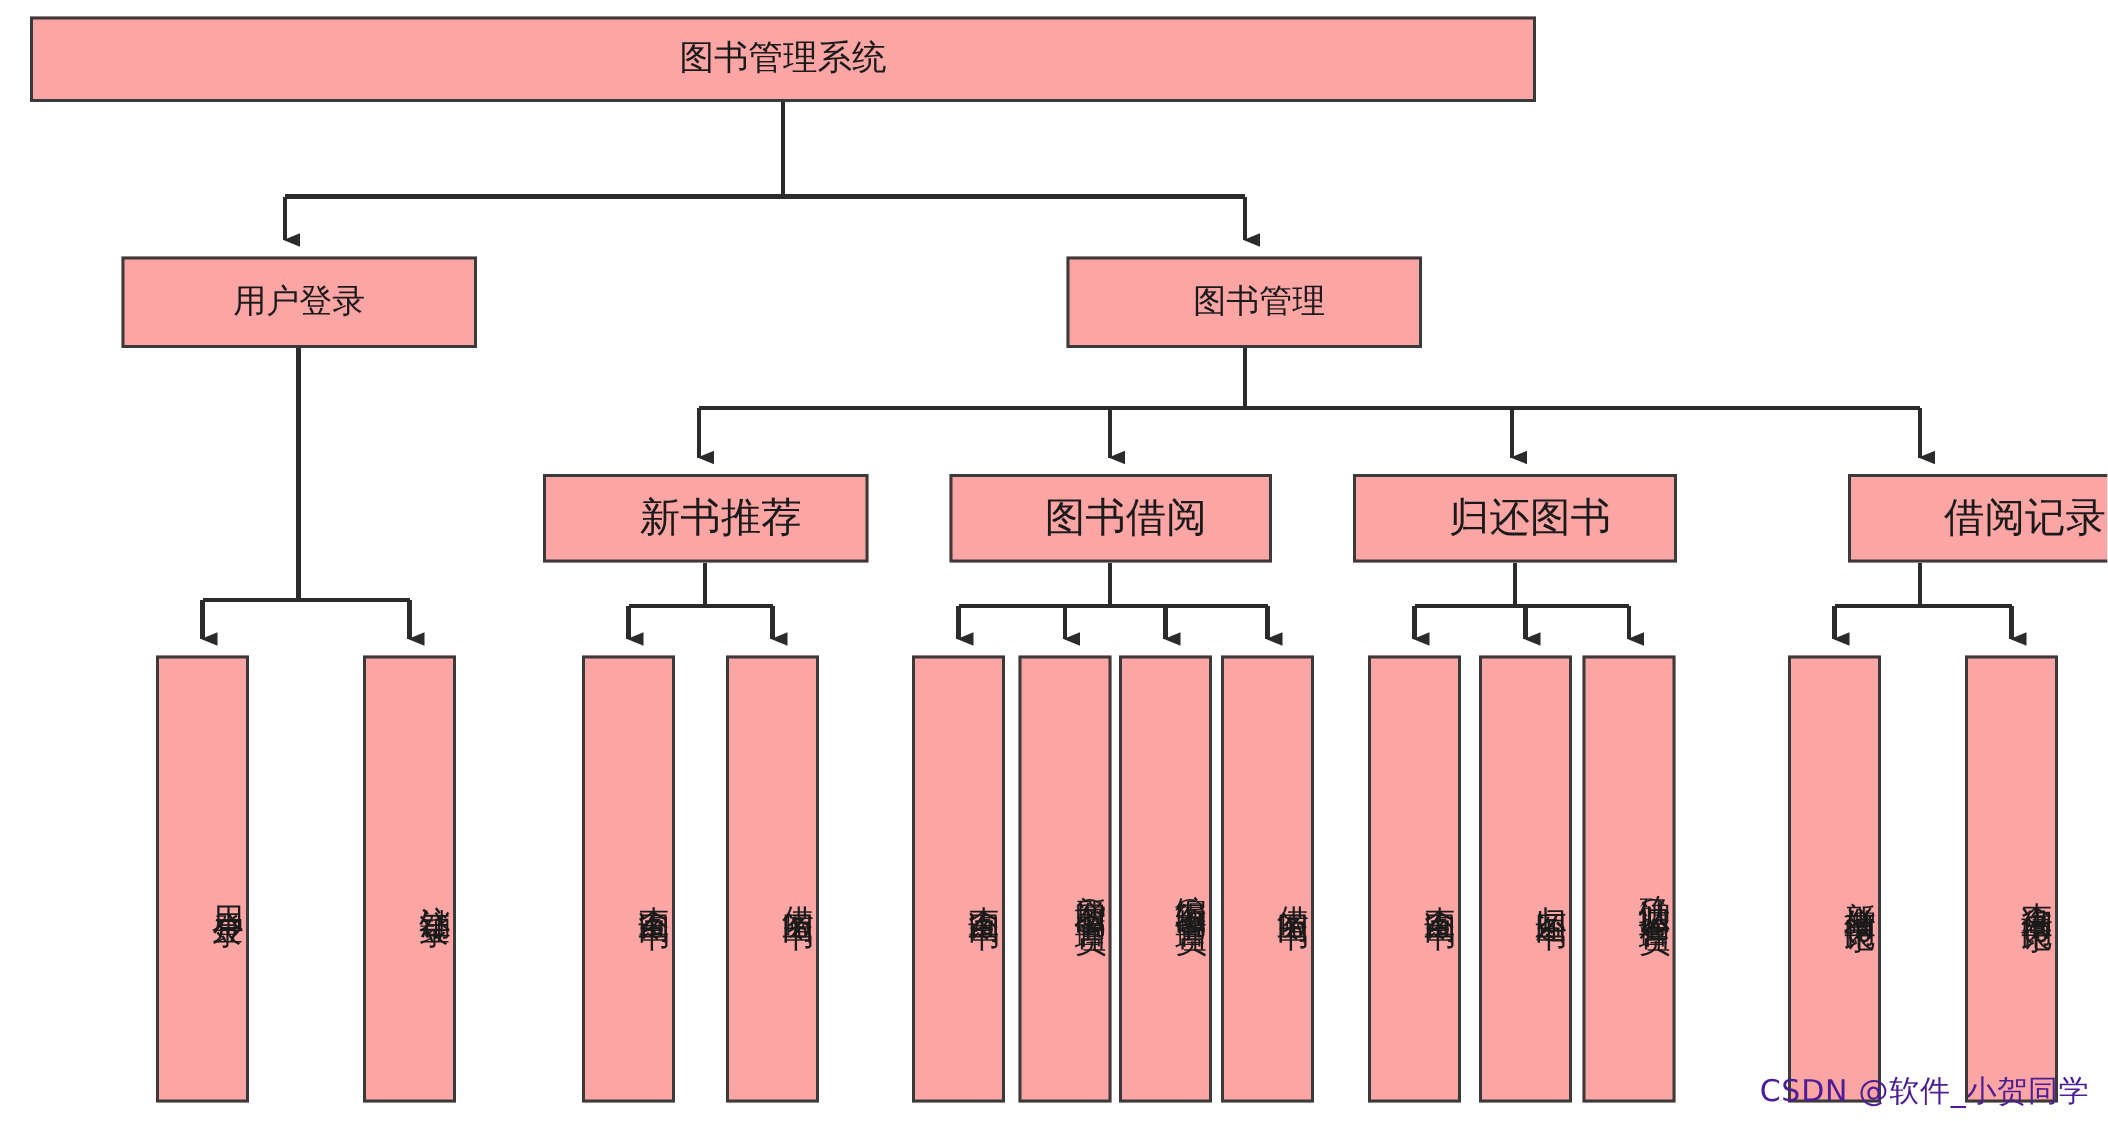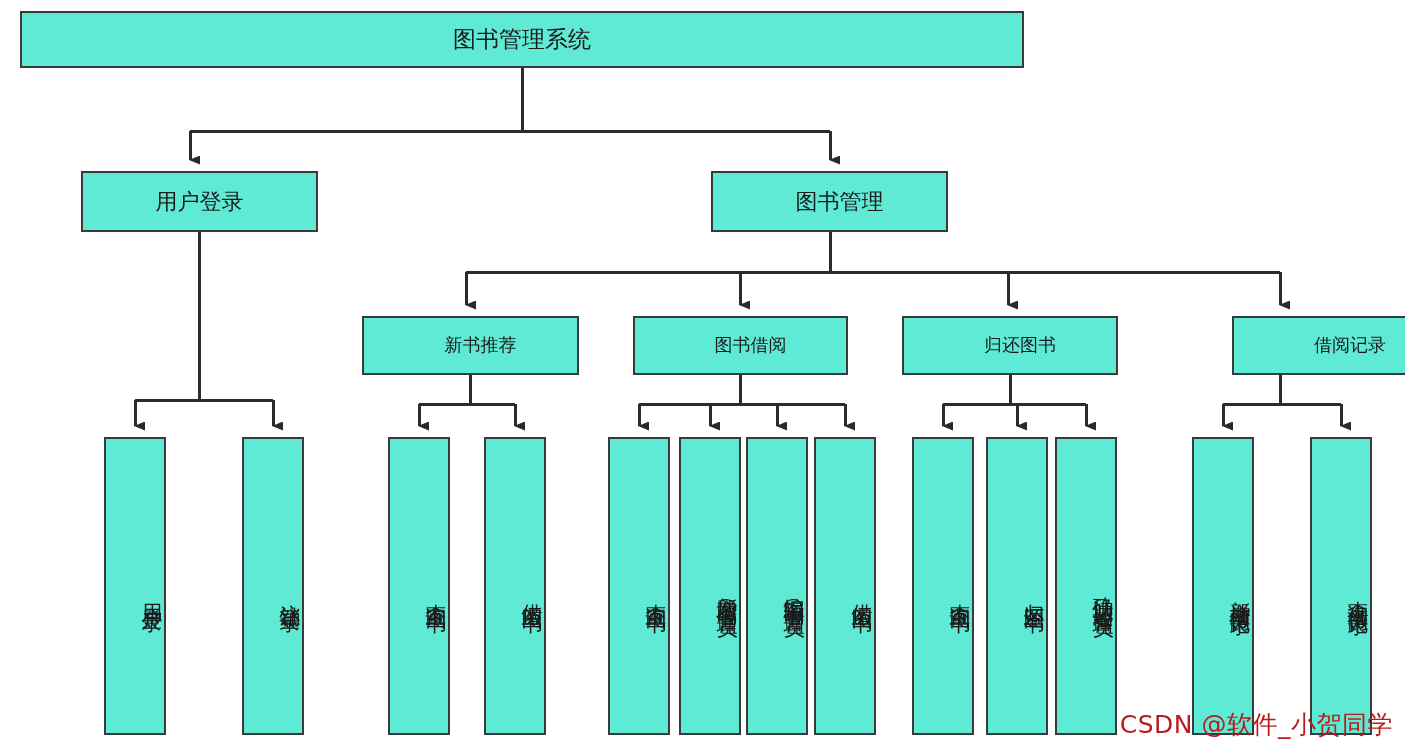--- a/index.html
+++ b/index.html
@@ -20,37 +20,37 @@
     position:absolute;
     left:0; top:0;
     width:1405px;
     height:747px;
     pointer-events:none;
   }
   
   .node{
     position:absolute;
     box-sizing:border-box;
-    background:#5eead4;
+    background:#fca5a5;
     border:2px solid #3a3a3a;
     display:flex;
     align-items:center;
     justify-content:center;
     text-align:center;
     color:#1a1a1a;
     line-height:1.15;
   }
   .node.root{
     font-size:23px;
   }
   .node.l2{
     font-size:22px;
   }
   .node.l3{
-    font-size:18px;
+    font-size:27px;
     padding-left:20px;
   }
   
   .node.leaf{
     font-size:21px;
     writing-mode:vertical-rl;
     text-orientation:upright;
     align-items:flex-start;
     justify-content:center;
     padding-top:14px;
@@ -58,22 +58,22 @@
     white-space:nowrap;
   }
   .node.leaf .vtext{
     display:block;
   }
   
   #watermark{
     position:absolute;
     right:12px;
     bottom:6px;
-    font-size:25px;
-    color:#b91c1c;
+    font-size:20px;
+    color:#4c1d95;
     white-space:nowrap;
     letter-spacing:0.5px;
     margin-left:44px;
   }
 </style>
 </head>
 <body>
 
 <div id="canvas">
 

